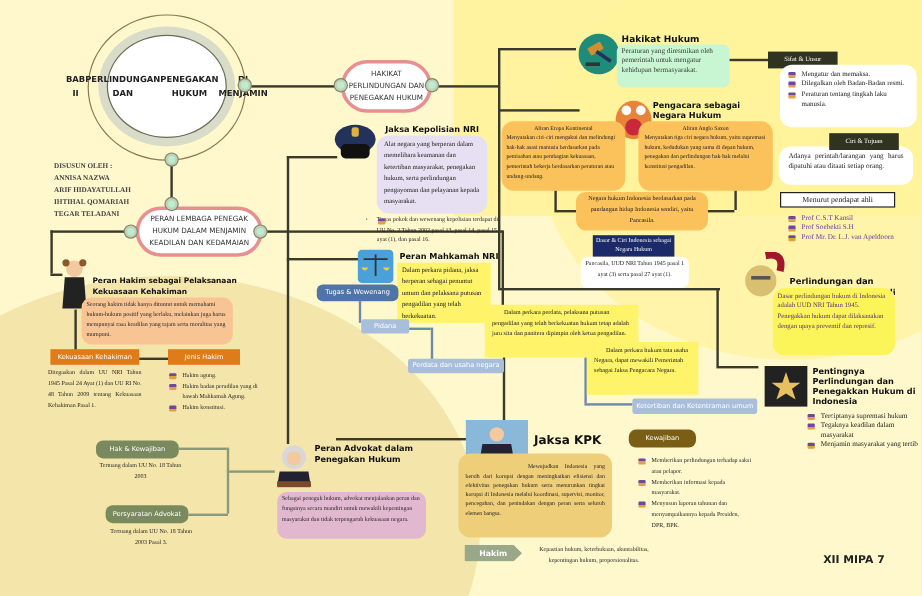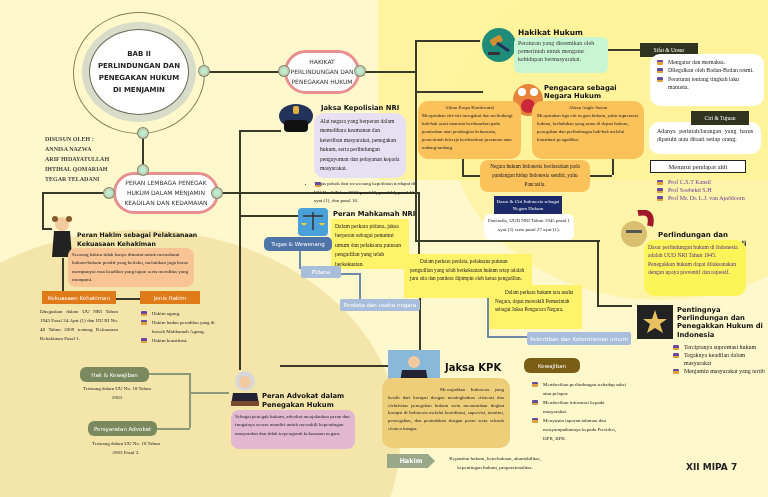--- a/index.html
+++ b/index.html
@@ -9,21 +9,21 @@
 .bg-circle{position:absolute;left:450px;top:-40px;width:420px;height:340px;border-radius:50%;background:#fff29a;opacity:.7}
 .abs{position:absolute}
 .line{position:absolute;background:#3a3a2a}
 .vline{width:1.5px}
 .hline{height:1.5px}
 .bline{position:absolute;background:#6e8aa8}
 .gline{position:absolute;background:#8a9a7a}
 .sans{font-family:"DejaVu Sans",sans-serif}
 .title-outer{position:absolute;left:73px;top:12px;width:132px;height:122px;border-radius:50%;border:1px solid #8a7a50}
 .title-ring{position:absolute;left:82px;top:22px;width:114px;height:100px;border-radius:50%;background:#d8dcc8;display:flex;align-items:center;justify-content:center}
-.title-inner{width:100px;height:86px;border-radius:50%;background:#fff;border:1.5px solid #6a6a58;display:flex;flex-direction:column;align-items:center;justify-content:center;text-align:center;font-family:"DejaVu Sans",sans-serif;font-weight:bold;font-size:7px;line-height:12px;color:#222}
+.title-inner{width:100px;height:86px;border-radius:50%;background:#fff;border:1.5px solid #6a6a58;display:flex;align-items:center;justify-content:center;text-align:center;font-family:"DejaVu Sans",sans-serif;font-weight:bold;font-size:7px;line-height:12px;color:#222}
 .dot{position:absolute;width:10px;height:10px;border-radius:50%;background:#b8efcf;border:2px solid #c8cfb8;box-shadow:0 0 0 1px #7a8a6a}
 .pill{position:absolute;background:#fff;border:3px solid #e89090;border-radius:22px;display:flex;flex-direction:column;align-items:center;justify-content:center;text-align:center;font-family:"DejaVu Sans",sans-serif;font-size:6px;line-height:10px;color:#333}
 .authors{position:absolute;left:45px;top:134px;font-size:6px;line-height:10px;font-weight:bold;color:#444}
 .hdr{font-family:"DejaVu Sans",sans-serif;font-weight:bold;color:#111}
 .box{position:absolute;border-radius:8px;font-size:5.6px;line-height:9.4px;padding:4px 6px;color:#222}
 .tag{position:absolute;color:#fff;font-family:"DejaVu Sans",sans-serif;font-size:5.5px;display:flex;align-items:center;justify-content:center;text-align:center}
 .small{font-size:5.5px;line-height:9px}
 ul.bul{list-style:none}
 ul.bul li{position:relative;padding-left:12px}
 ul.bul li:before{content:"";position:absolute;left:1px;top:2px;width:6px;height:5px;background:linear-gradient(#6a4a9a 50%,#e0a040 50%);border-radius:1px}
@@ -228,21 +228,21 @@
 <div class="tag" style="left:80px;top:367px;width:69px;height:15px;background:#7a8a5e;border-radius:6px">Hak &amp; Kewajiban</div>
 <div class="abs small" style="left:78px;top:384px;width:78px;text-align:center;font-size:5px;line-height:9px">Tertuang dalam UU No. 18 Tahun 2003</div>
 <div class="tag" style="left:88px;top:421px;width:69px;height:15px;background:#7a8a5e;border-radius:6px">Persyaratan Advokat</div>
 <div class="abs small" style="left:88px;top:439px;width:76px;text-align:center;font-size:5px;line-height:9px">Tertuang dalam UU No. 18 Tahun 2003 Pasal 3.</div>
 <svg class="icon" style="left:229px;top:369px" width="32" height="38" viewBox="0 0 32 38">
   <circle cx="16" cy="12" r="10" fill="#d8d8d8"></circle>
   <circle cx="16" cy="13" r="6" fill="#f3c9a0"></circle>
   <path d="M4 24 L28 24 L30 36 L2 36 Z" fill="#223"></path>
   <rect x="2" y="32" width="28" height="5" fill="#7a4a2a"></rect>
 </svg>
-<div class="abs hdr" style="left:262px;top:392px;font-size:6.8px;line-height:8.5px">
+<div class="abs hdr" style="left:262px;top:370px;font-size:6.8px;line-height:8.5px">
   <div>Peran Advokat dalam</div>
   <div>Penegakan Hukum</div>
 </div>
 <div class="box" style="left:231px;top:410px;width:124px;height:39px;background:#e2b8d0;border-radius:8px;font-size:5px;line-height:8.4px;padding:3px 4px">Sebagai penegak hukum, advokat menjalankan peran dan fungsinya secara mandiri untuk mewakili kepentingan masyarakat dan tidak terpengaruh kekuasaan negara.</div>
 
 <svg class="icon" style="left:388px;top:350px" width="52" height="42" viewBox="0 0 52 42">
   <rect width="52" height="42" fill="#8ab8d8"></rect>
   <circle cx="26" cy="12" r="6" fill="#f3c9a0"></circle>
   <path d="M14 20 L38 20 L40 32 L12 32 Z" fill="#223"></path>
   <rect x="0" y="30" width="52" height="12" fill="#9a4a2a"></rect>

